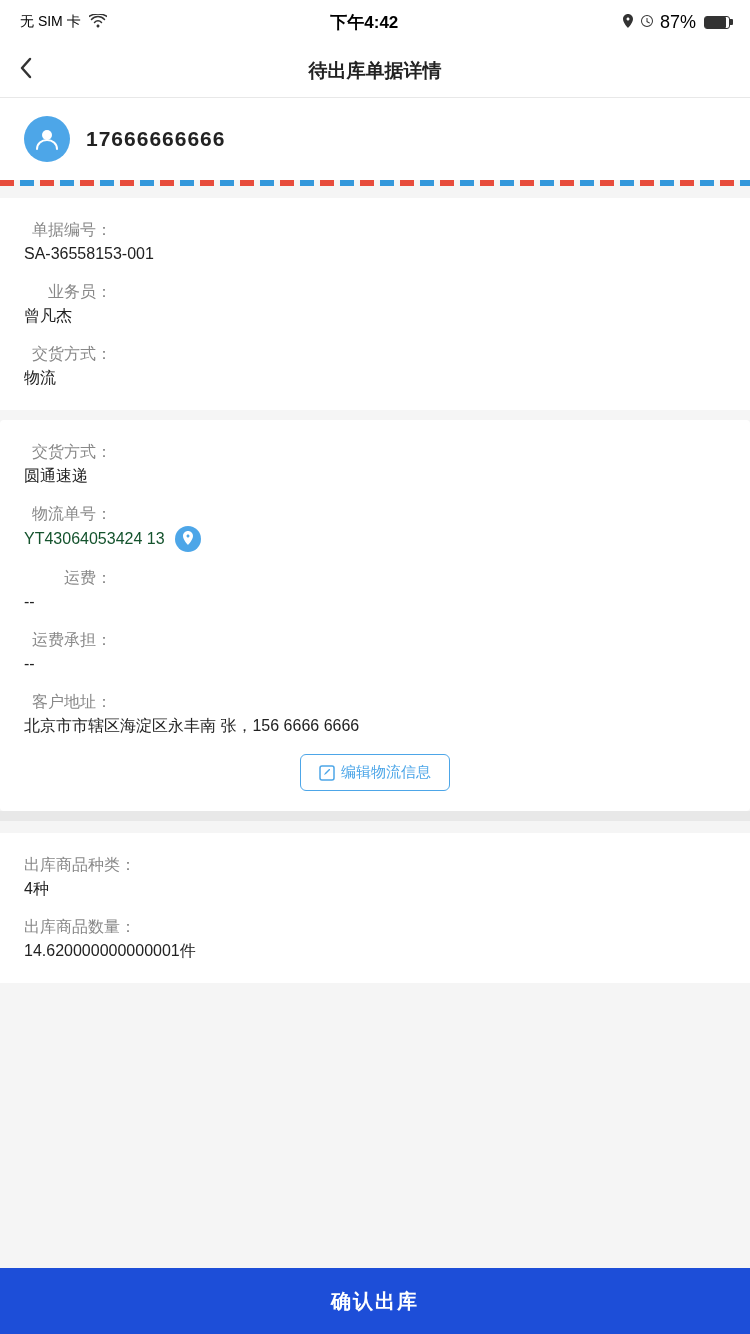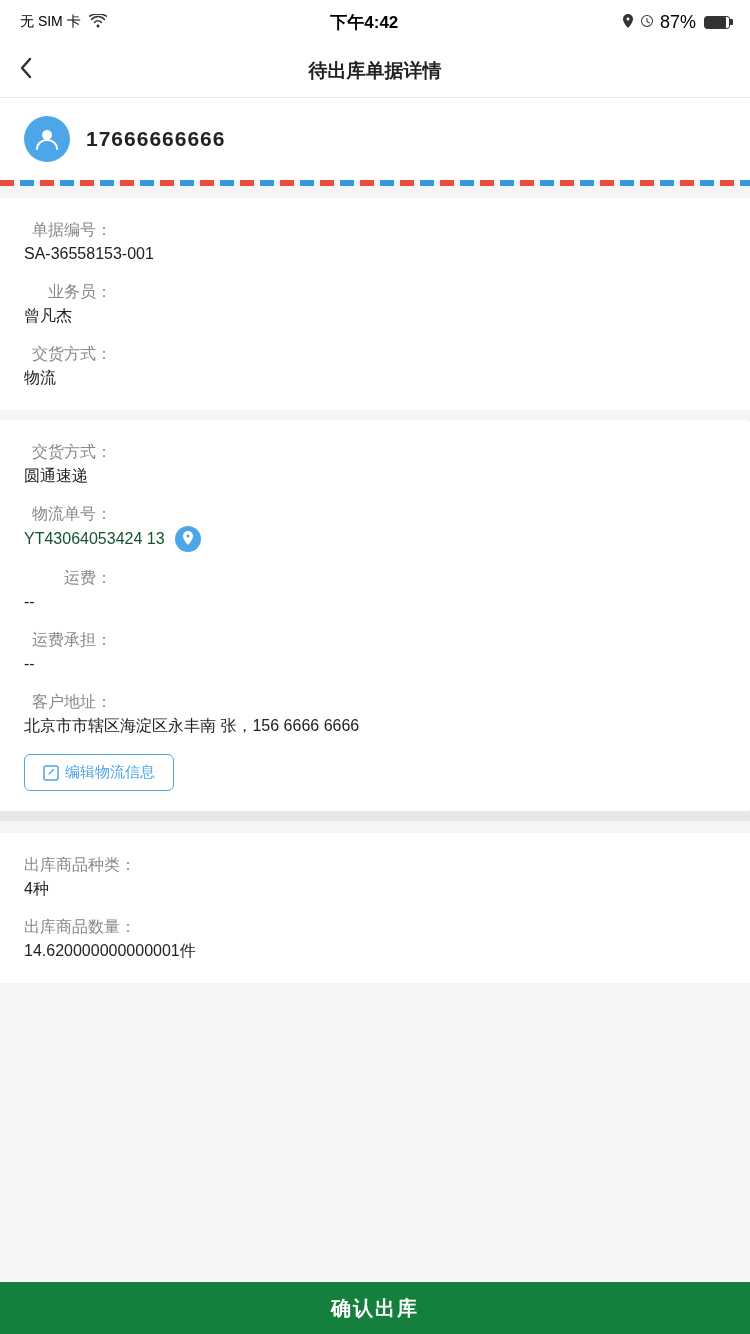--- a/index.html
+++ b/index.html
@@ -133,21 +133,21 @@
       background: #4da6e8;
       border-radius: 50%;
       display: flex; align-items: center; justify-content: center;
       flex-shrink: 0;
       cursor: pointer;
     }
 
     
     .btn-row {
       display: flex;
-      justify-content: flex-start;
+      justify-content: center;
       margin-top: 16px;
     }
     .outline-btn {
       border: 1px solid #4da6e8;
       border-radius: 6px;
       padding: 8px 18px;
       font-size: 15px;
       color: #4da6e8;
       background: #fff;
       cursor: pointer;
@@ -160,22 +160,22 @@
     .section-sep {
       height: 10px;
       background: #e8e8e8;
     }
 
     
     .confirm-btn-area {
       position: fixed;
       bottom: 0; left: 0;
       width: 750px;
-      background: #15803d;
-      height: 52px;
+      background: #1d4ed8;
+      height: 66px;
       display: flex;
       align-items: center;
       justify-content: center;
       cursor: pointer;
     }
     .confirm-btn-text {
       font-size: 20px;
       font-weight: 600;
       color: #fff;
       letter-spacing: 2px;

